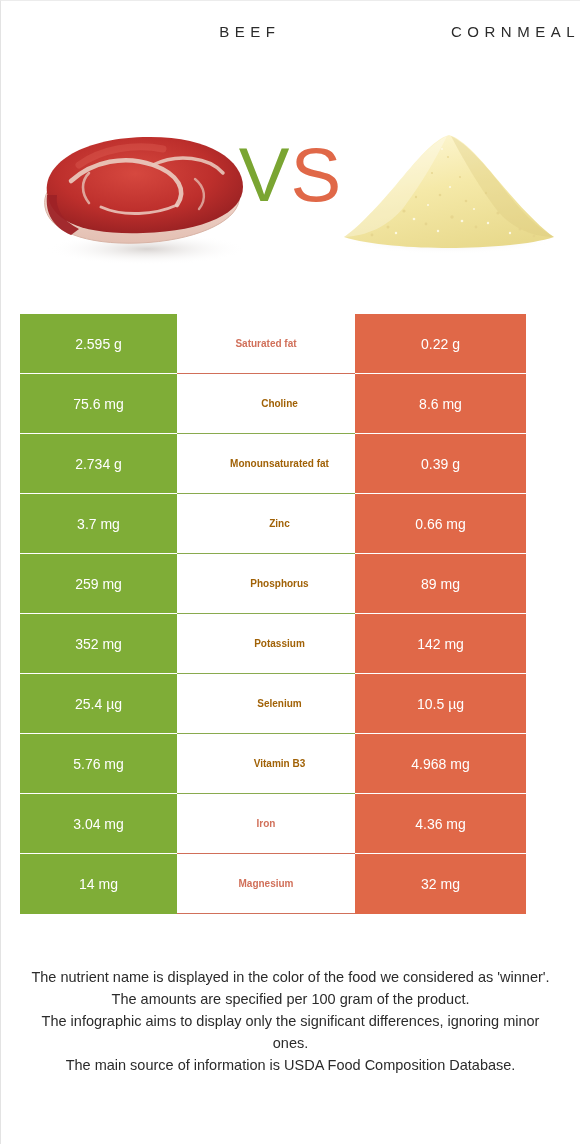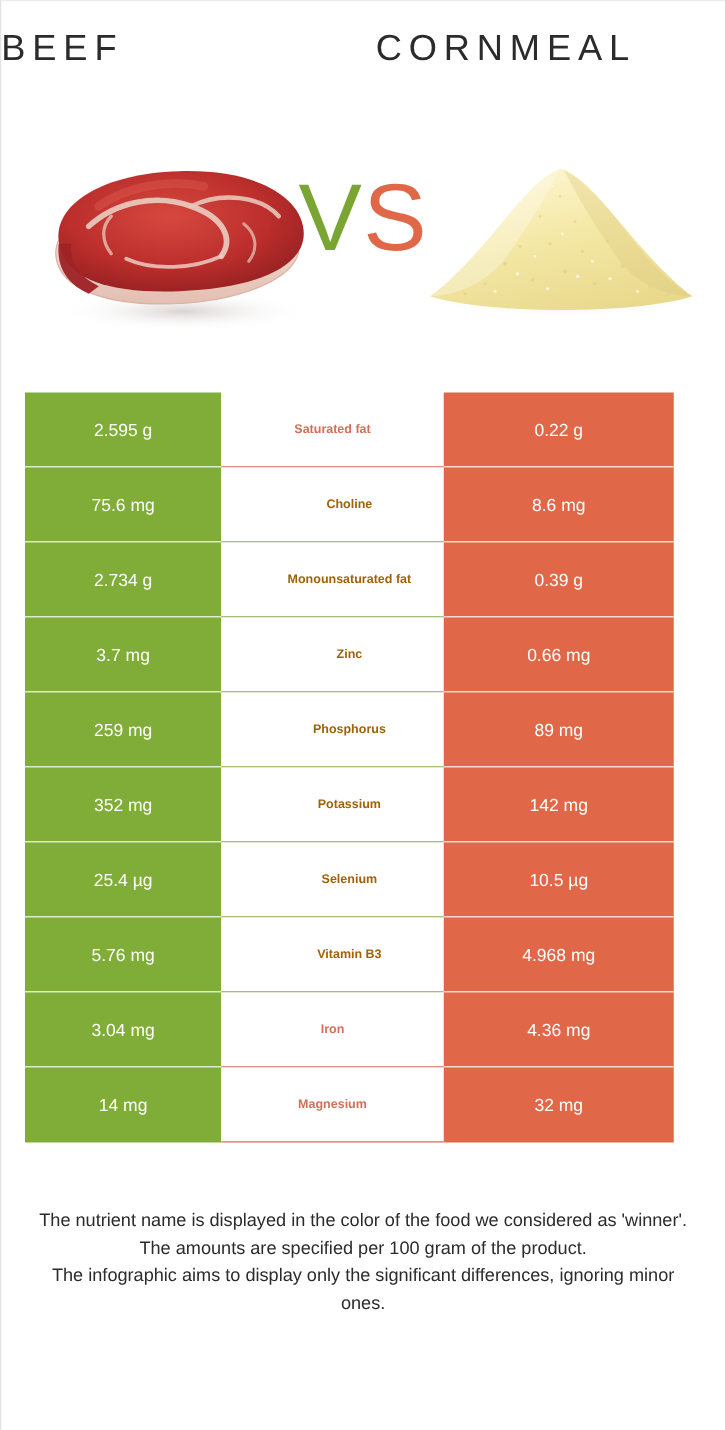--- a/index.html
+++ b/index.html
@@ -29,23 +29,23 @@
   .hero {
     position: relative;
     height: 300px;
   }
   .titles {
     display: flex;
     padding-top: 22px;
   }
   .title {
     flex: 1;
-    text-align: left;
+    text-align: right;
     font-family: "Liberation Sans", sans-serif;
-    font-size: 29px;
+    font-size: 15px;
     font-weight: 300;
     letter-spacing: 5.5px;
     text-transform: uppercase;
     color: #2b2b2b;
   }
   .title-left  { padding-right: 14px; }
   .title-right { padding-left: 6px; }
 
   .imgs {
     position: absolute;
@@ -101,21 +101,21 @@
     font-size: 14px;
     box-sizing: border-box;
   }
   .cell-left {
     width: 157px;
     background: #7fad37;
     color: #ffffff;
     border-bottom: 1px solid #ffffff;
   }
   .cell-right {
-    width: 184px;
+    width: 171px;
     background: #e06848;
     color: #ffffff;
     border-bottom: 1px solid #ffffff;
   }
   .cell-mid {
     width: 178px;
     background: #ffffff;
     font-weight: bold;
     font-size: 10px;
   }
@@ -304,15 +304,16 @@
         <div class="cell cell-left">14 mg</div>
         <div class="cell cell-mid win-orange">Magnesium</div>
         <div class="cell cell-right">32 mg</div>
       </div>
     </div>
 
   <div class="footer">
     <p>The nutrient name is displayed in the color of the food we considered as 'winner'.</p>
     <p>The amounts are specified per 100 gram of the product.</p>
     <p>The infographic aims to display only the significant differences, ignoring minor ones.</p>
+    <p>The main source of information is USDA Food Composition Database.</p>
   </div>
 
 </div>
 
 </body></html>

